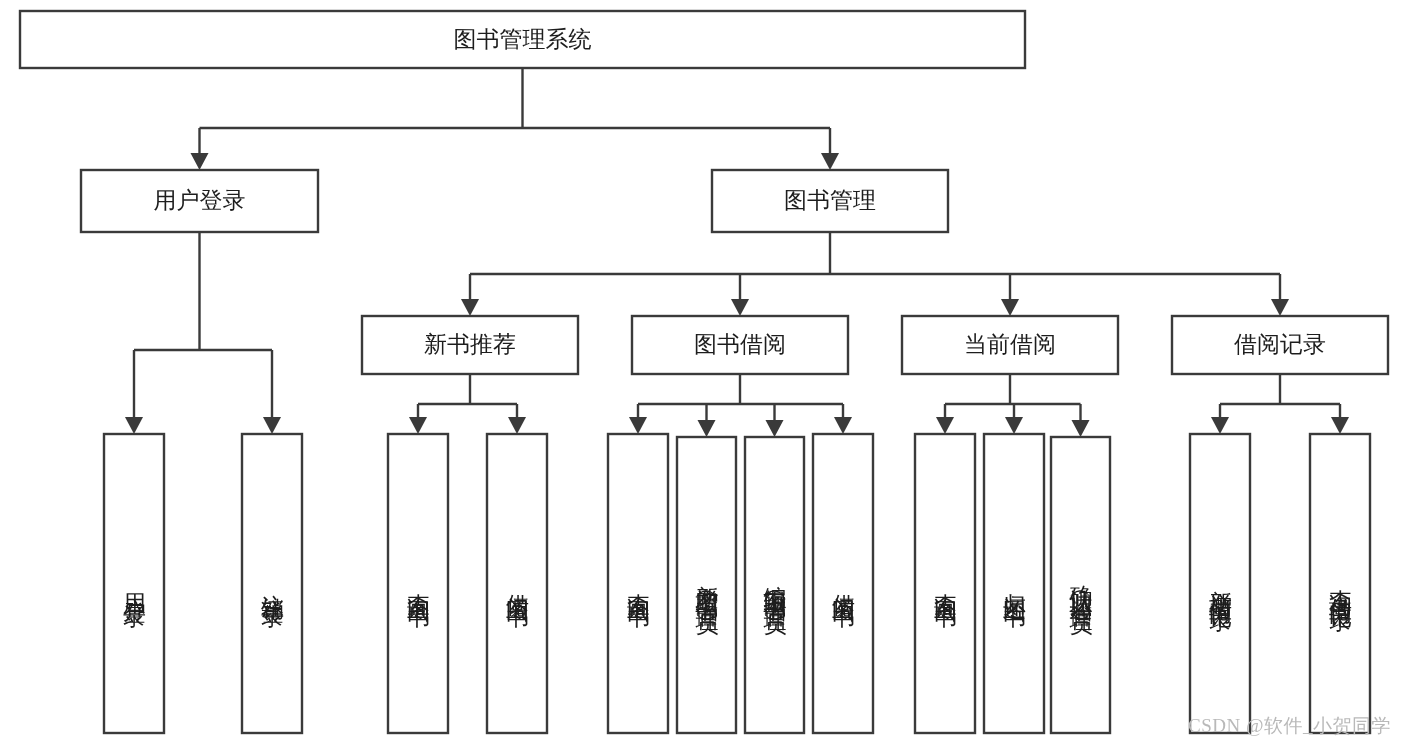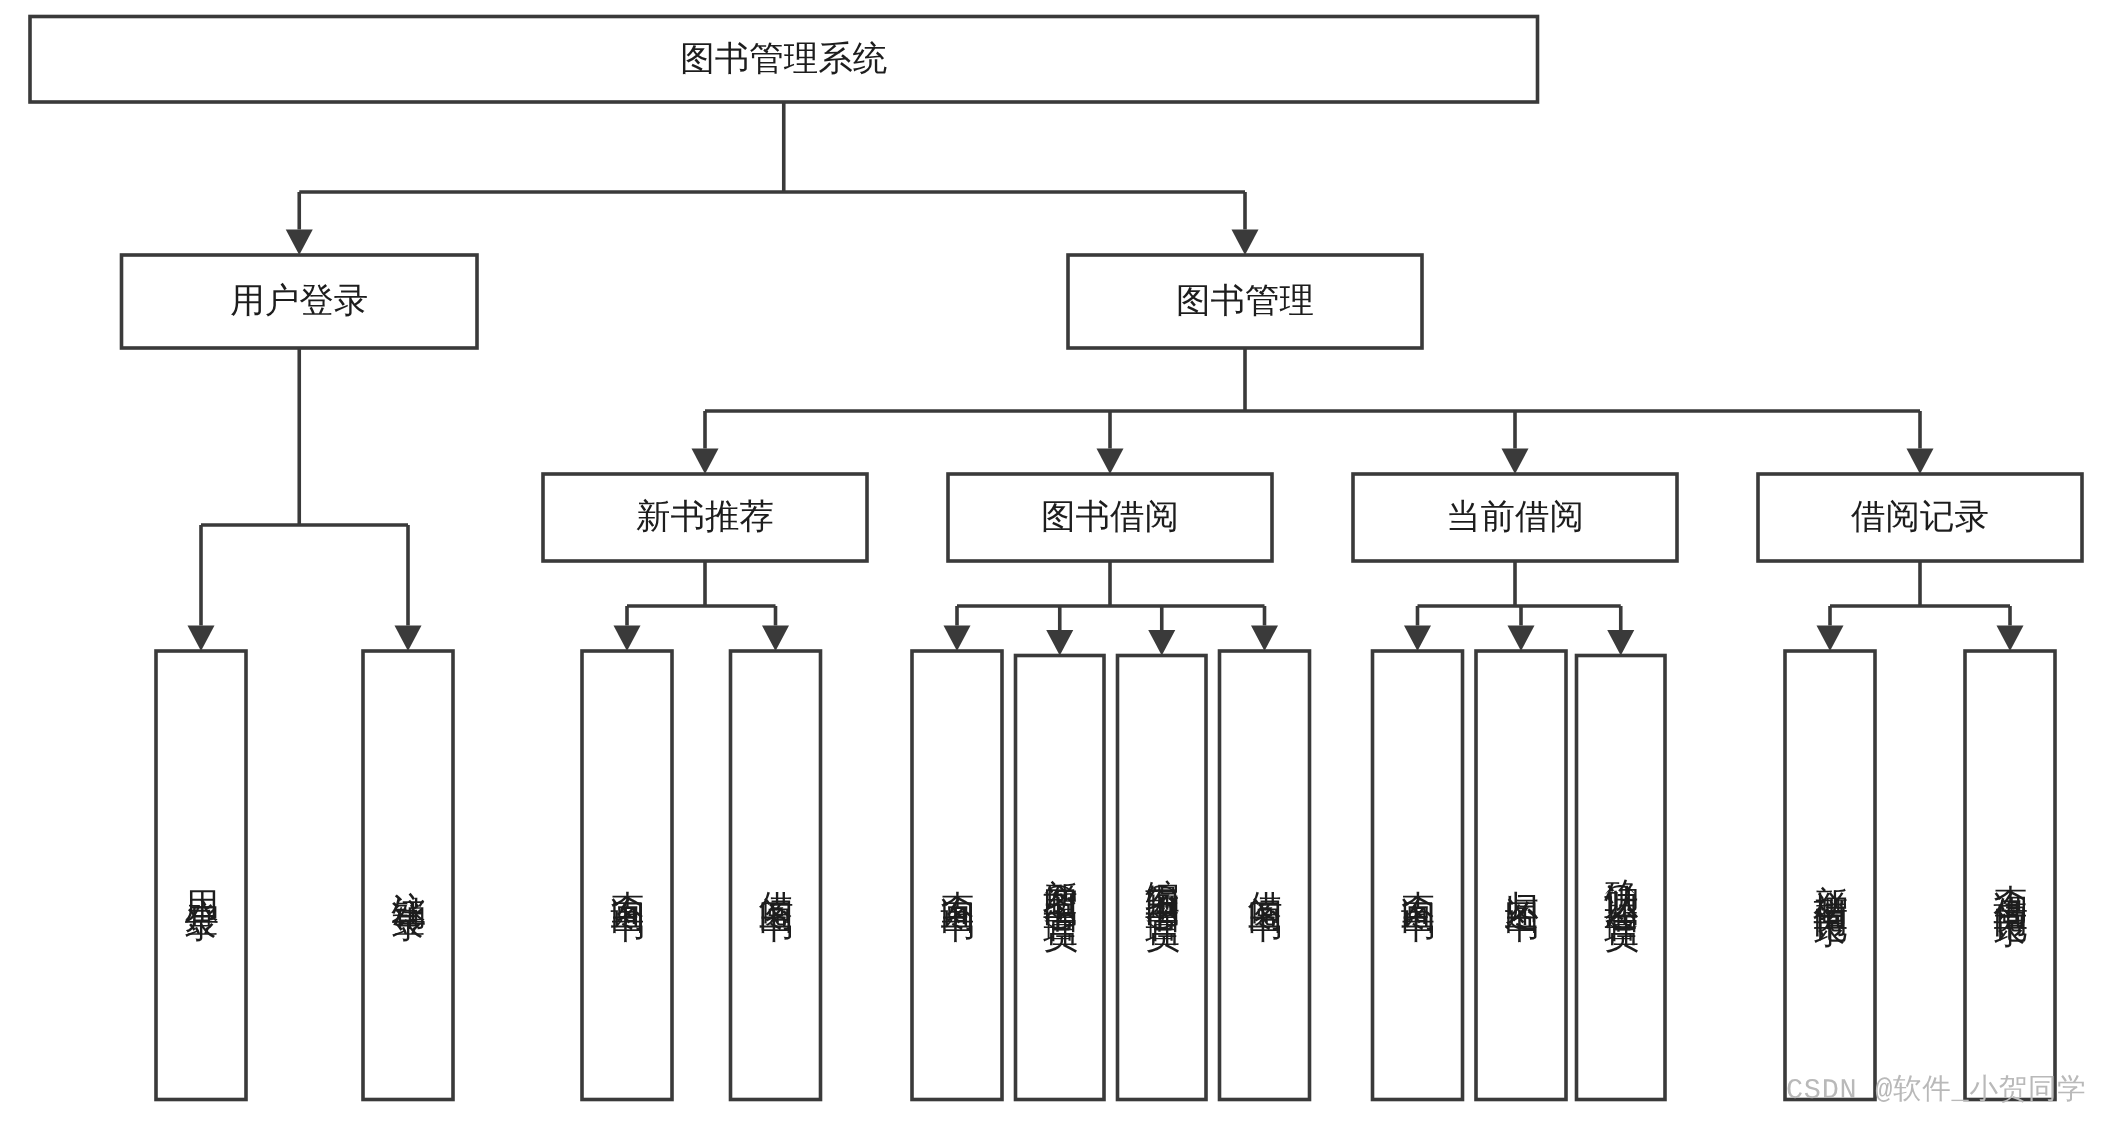--- a/index.html
+++ b/index.html
@@ -55,21 +55,21 @@
     fill: #1d1d1d;
     writing-mode: vertical-rl;
     text-orientation: upright;
     letter-spacing: 4px;
     text-anchor: middle;
   }
   .watermark-text {
     position: absolute;
     right: 14px;
     bottom: 8px;
-    font-family: Liberation Mono, monospace;
+    font-family: Liberation Serif, serif;
     font-size: 19px;
     color: #b9b9b9;
     white-space: nowrap;
     letter-spacing: 0.5px;
     user-select: none;
   }
 </style>
 </head>
 <body>
 

